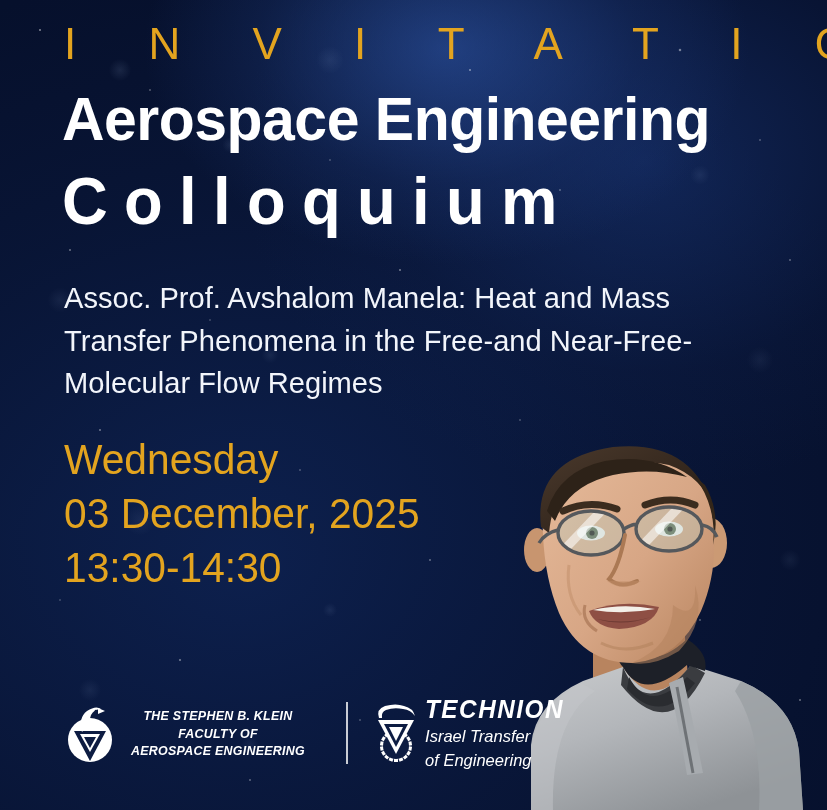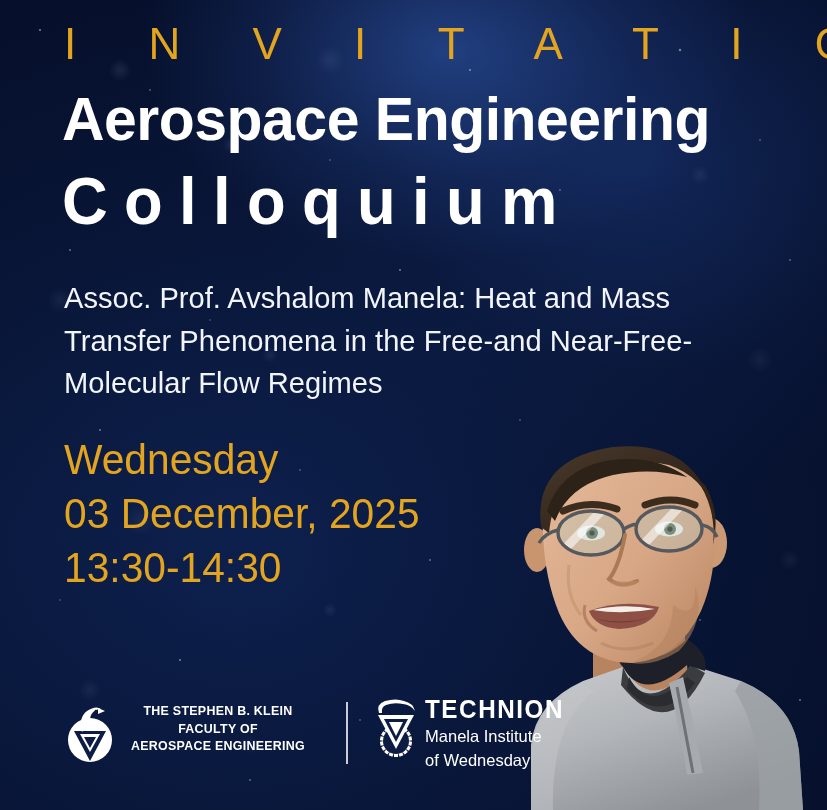--- a/index.html
+++ b/index.html
@@ -108,21 +108,21 @@
   
   .portrait{
     position:absolute;right:-6px;bottom:0;width:360px;height:395px;
     z-index:6;
   }
   
   .logos{
     position:absolute;left:60px;bottom:40px;
     display:flex;align-items:center;z-index:7;
   }
-  .logo-group{display:flex;align-items:flex-start;}
+  .logo-group{display:flex;align-items:center;font-style:italic;}
   .fac-mark{width:60px;height:62px;flex:none;}
   .fac-text{
     margin-left:11px;color:#ffffff;text-align:center;
     font-size:13.5px;line-height:1.28;font-weight:bold;
     letter-spacing:.3px;
     transform:scaleX(0.92);transform-origin:left center;
     white-space:nowrap;
   }
   .divider{
     width:2px;height:62px;background:rgba(255,255,255,.78);
@@ -292,21 +292,21 @@
             </g>
             <circle cx="26" cy="44" r="13" fill="#0d1c42"></circle>
           </g>
           <path d="M8 18 L44 18 L26 52 Z" fill="#ffffff"></path>
           <path d="M14 22 L38 22 L26 45 Z" fill="#0d1c42"></path>
           <path d="M19 25 L33 25 L26 39 Z" fill="#ffffff"></path>
           <path d="M9 16 Q6 7 15 4 Q26 1 34 4 Q43 6 45 14 Q41 8 33 7 Q24 5 16 8 Q11 10 12 16 Z" fill="#ffffff"></path>
         </svg>
         <div class="tech-text">
           <div class="tech-name">TECHNION</div>
-          <div class="tech-sub">Manela Institute</div>
-          <div class="tech-sub">of Wednesday</div>
+          <div class="tech-sub">Israel Transfer</div>
+          <div class="tech-sub">of Engineering</div>
         </div>
       </div>
 
     </div>
 
   </div>
 </div>
 
 </body></html>

